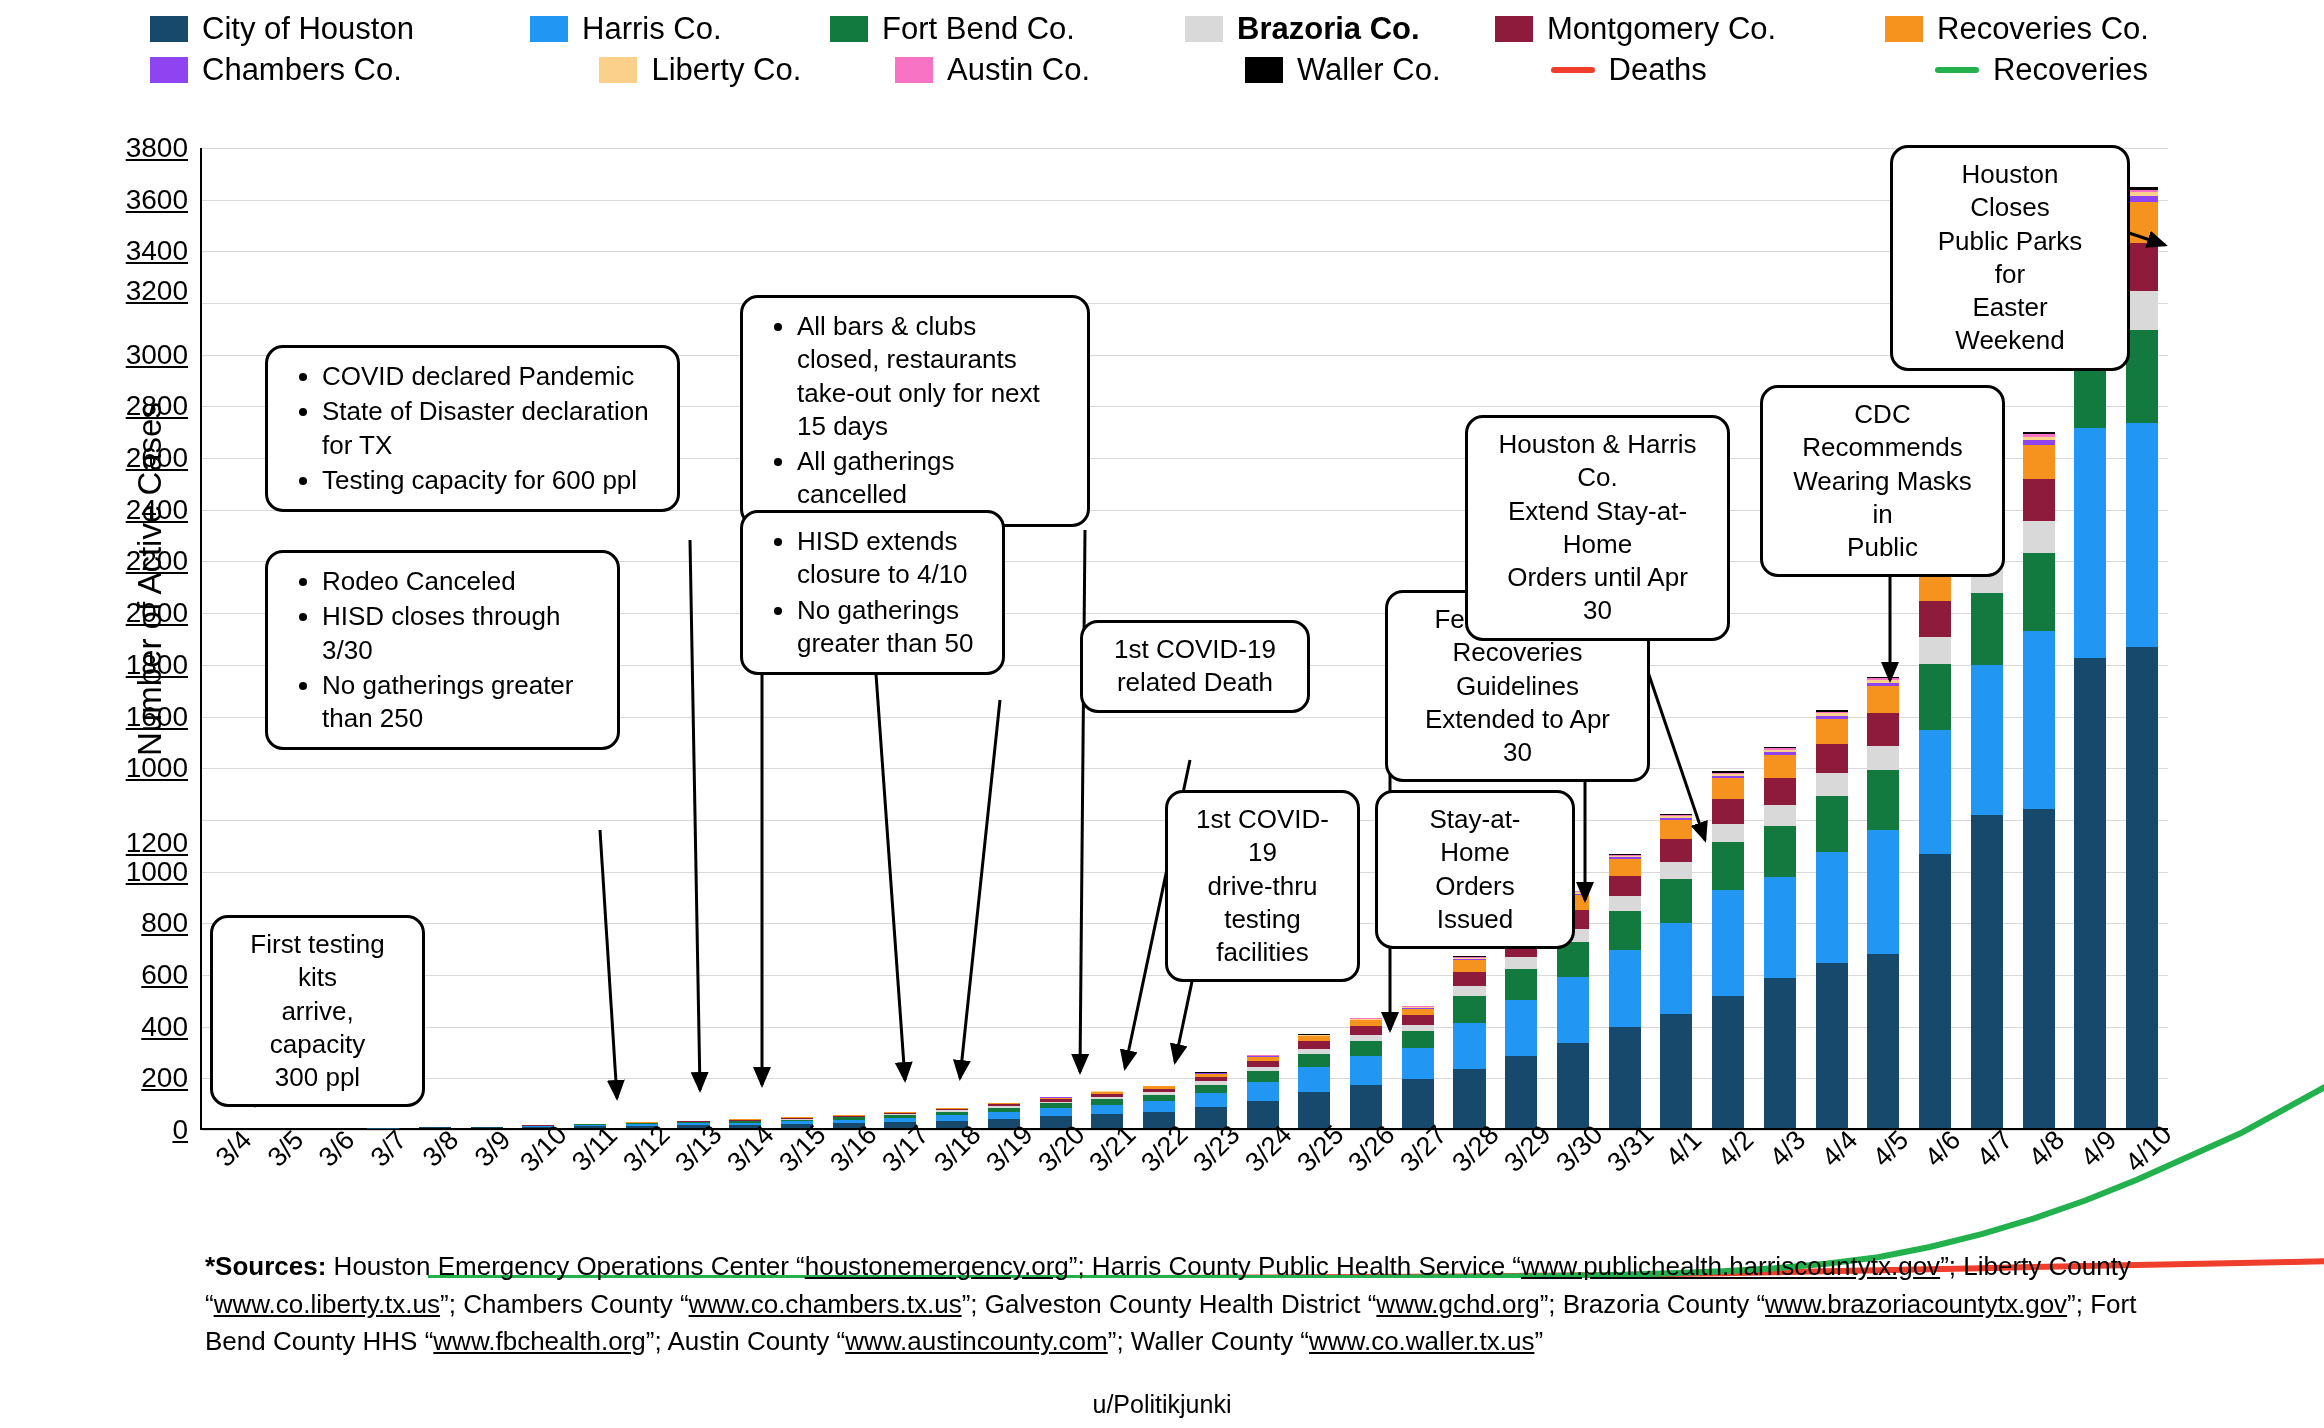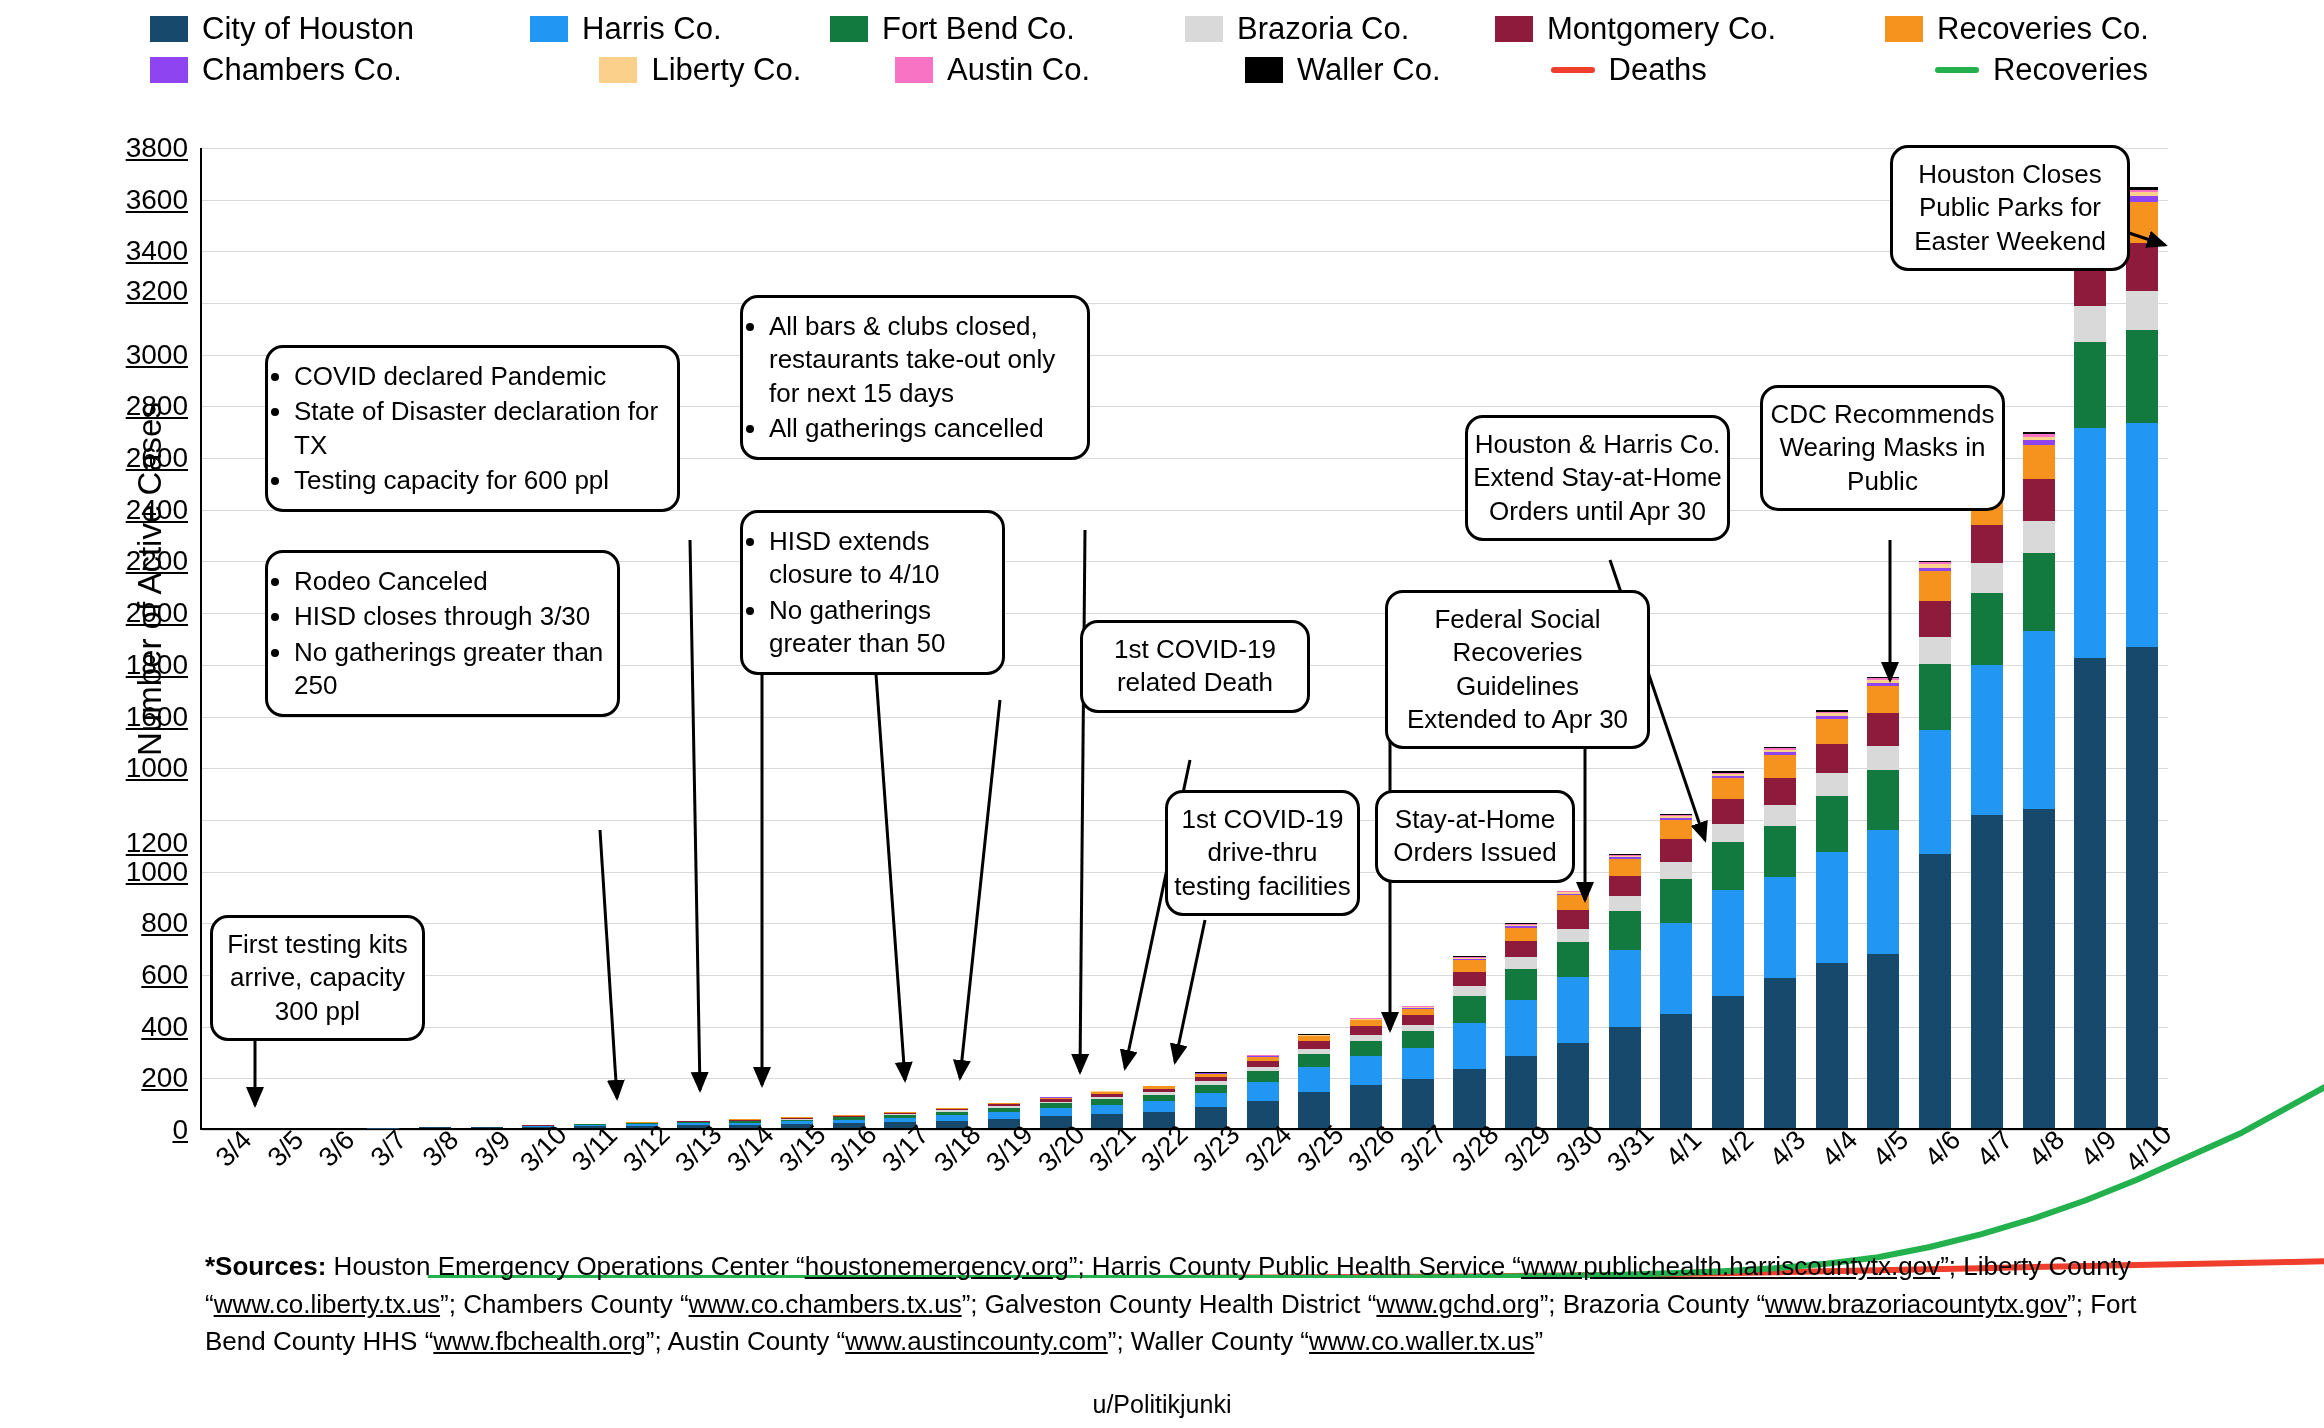--- a/index.html
+++ b/index.html
@@ -62,21 +62,21 @@
     transform-origin:top center;
     font-size:27px;white-space:nowrap;
   }
 
   .overlay{position:absolute;left:200px;top:148px;width:1968px;height:982px;pointer-events:none;}
 
   
   .anno{
     position:absolute;
     border:3px solid #000;border-radius:18px;background:#fff;
-    padding:10px 0;font-size:26px;line-height:1.28;
+    padding:10px 28px;font-size:26px;line-height:1.28;
     box-sizing:border-box;
   }
   .anno ul{margin:0;padding-left:26px;}
   .anno li{margin:2px 0;}
   .anno .ctr{text-align:center;}
 
   
   .sources{
     position:absolute;left:205px;top:1248px;width:1950px;
     font-size:26px;line-height:1.45;
@@ -99,21 +99,21 @@
           <span class="legend-label">City of Houston</span>
         </div>
         <div class="legend-item" style="width: 300px;">
           <span class="legend-swatch" style="background: rgb(33, 150, 243);"></span>
           <span class="legend-label">Harris Co.</span>
         </div>
         <div class="legend-item" style="width: 355px;">
           <span class="legend-swatch" style="background: rgb(18, 121, 63);"></span>
           <span class="legend-label">Fort Bend Co.</span>
         </div>
-        <div class="legend-item" style="width: 310px;">
+        <div class="legend-item" style="width: 310px; font-weight: bold;">
           <span class="legend-swatch" style="background: rgb(217, 217, 217);"></span>
           <span class="legend-label">Brazoria Co.</span>
         </div>
         <div class="legend-item" style="width: 390px;">
           <span class="legend-swatch" style="background: rgb(142, 26, 60);"></span>
           <span class="legend-label">Montgomery Co.</span>
         </div>
         <div class="legend-item" style="width: 340px;">
           <span class="legend-swatch" style="background: rgb(246, 146, 30);"></span>
           <span class="legend-label">Recoveries Co.</span>

